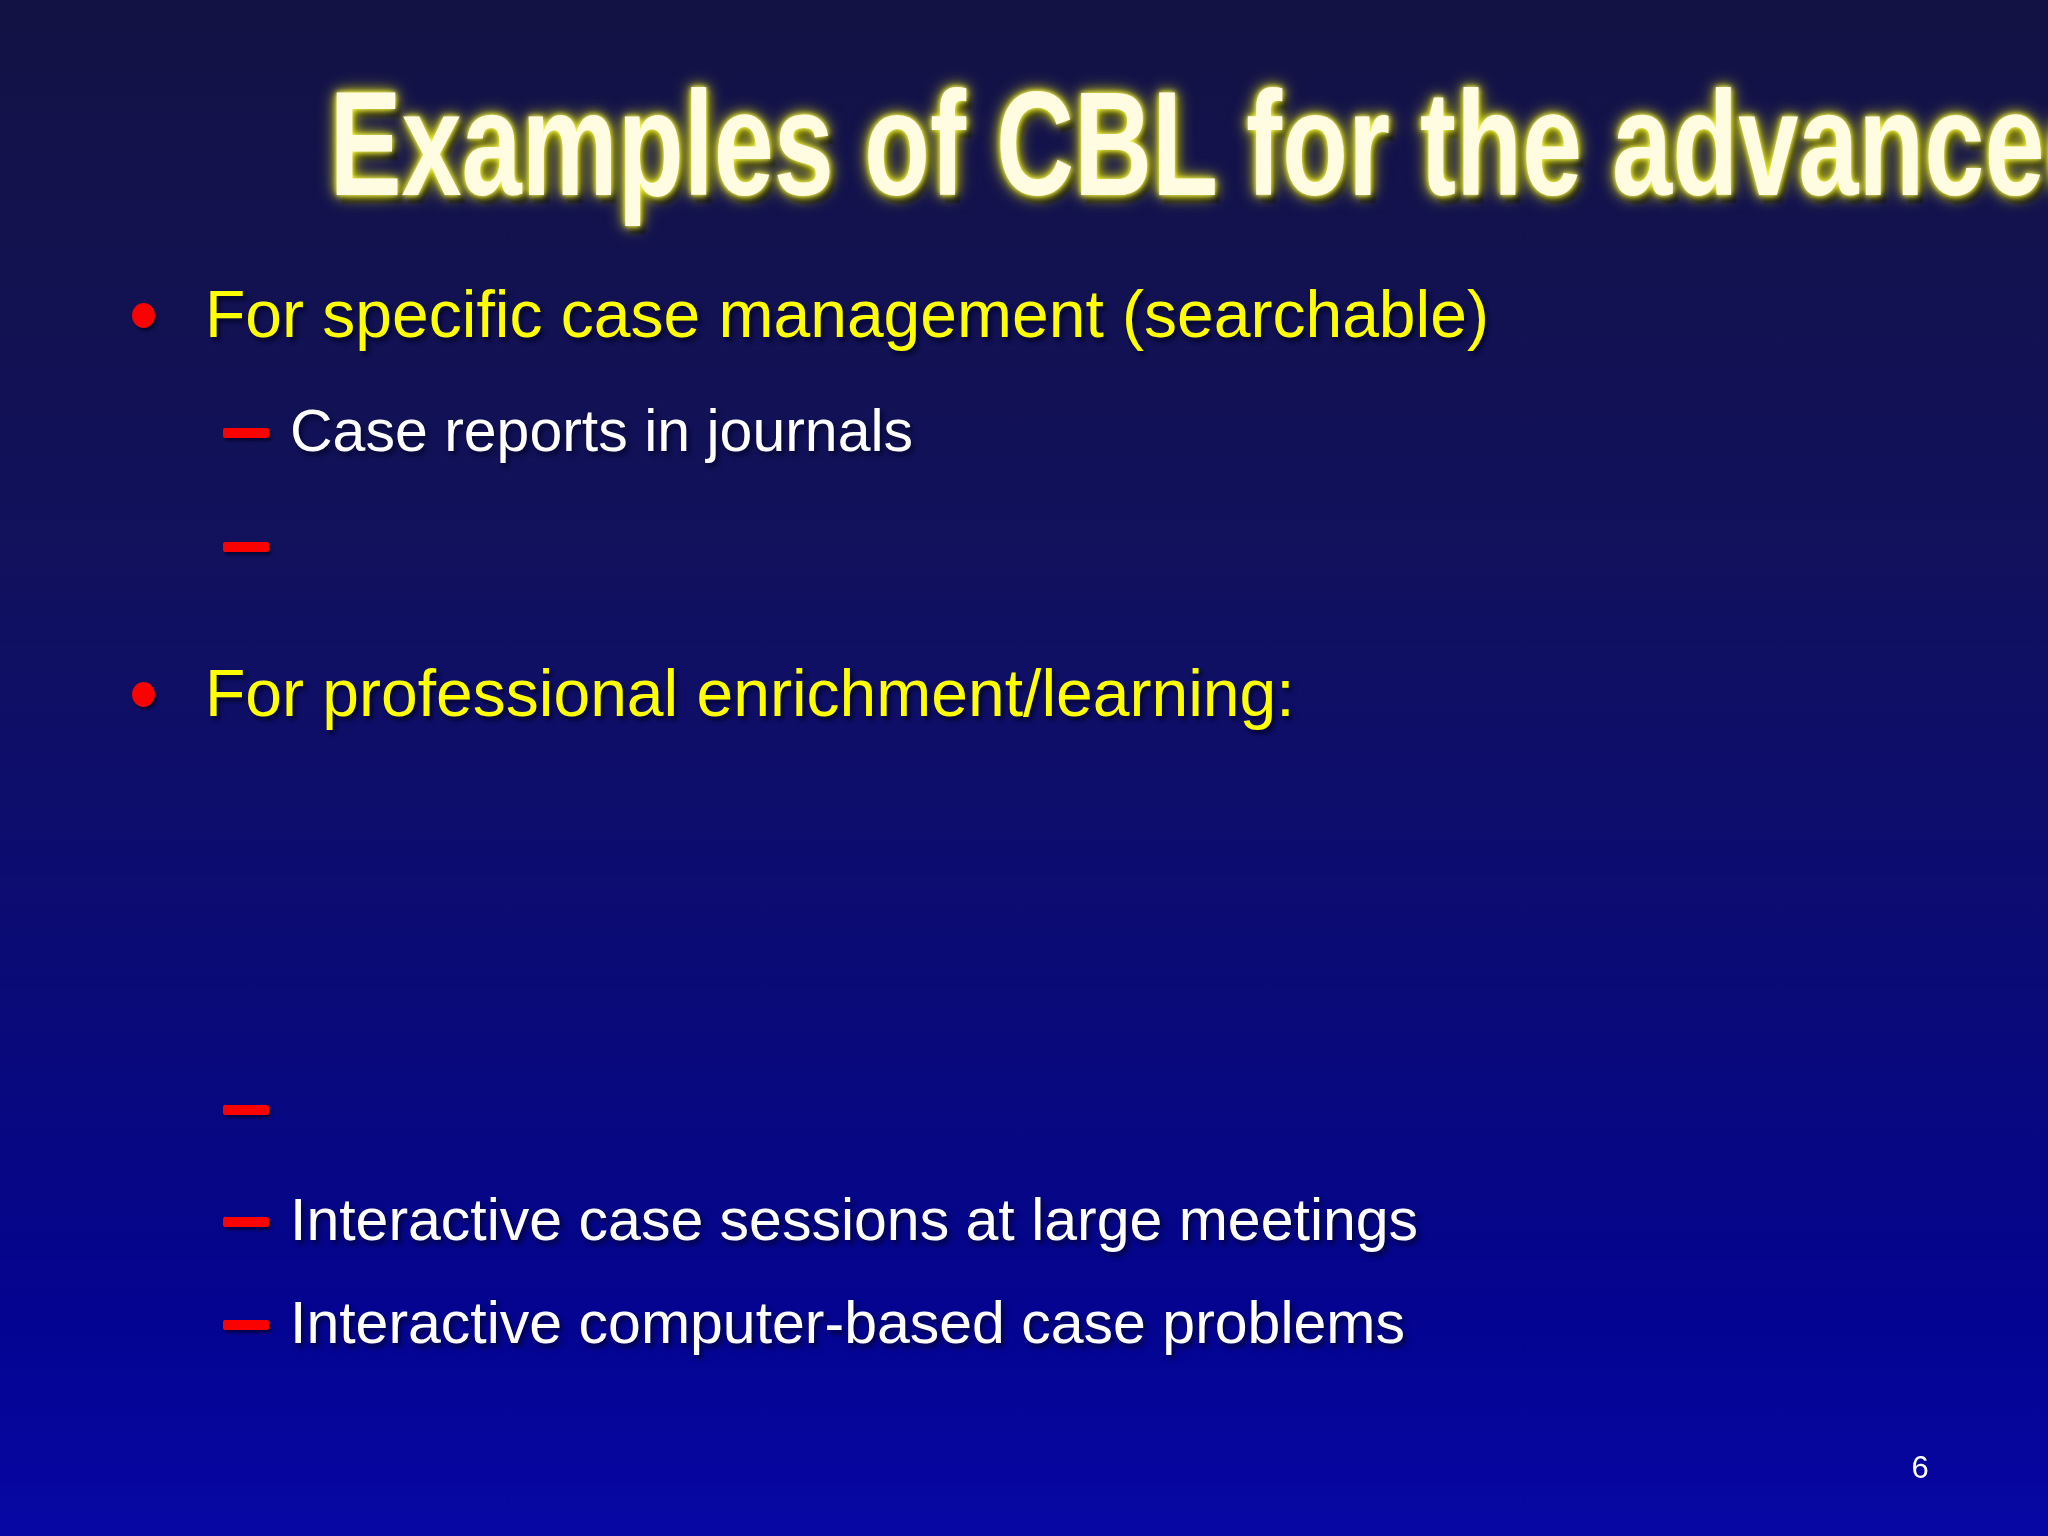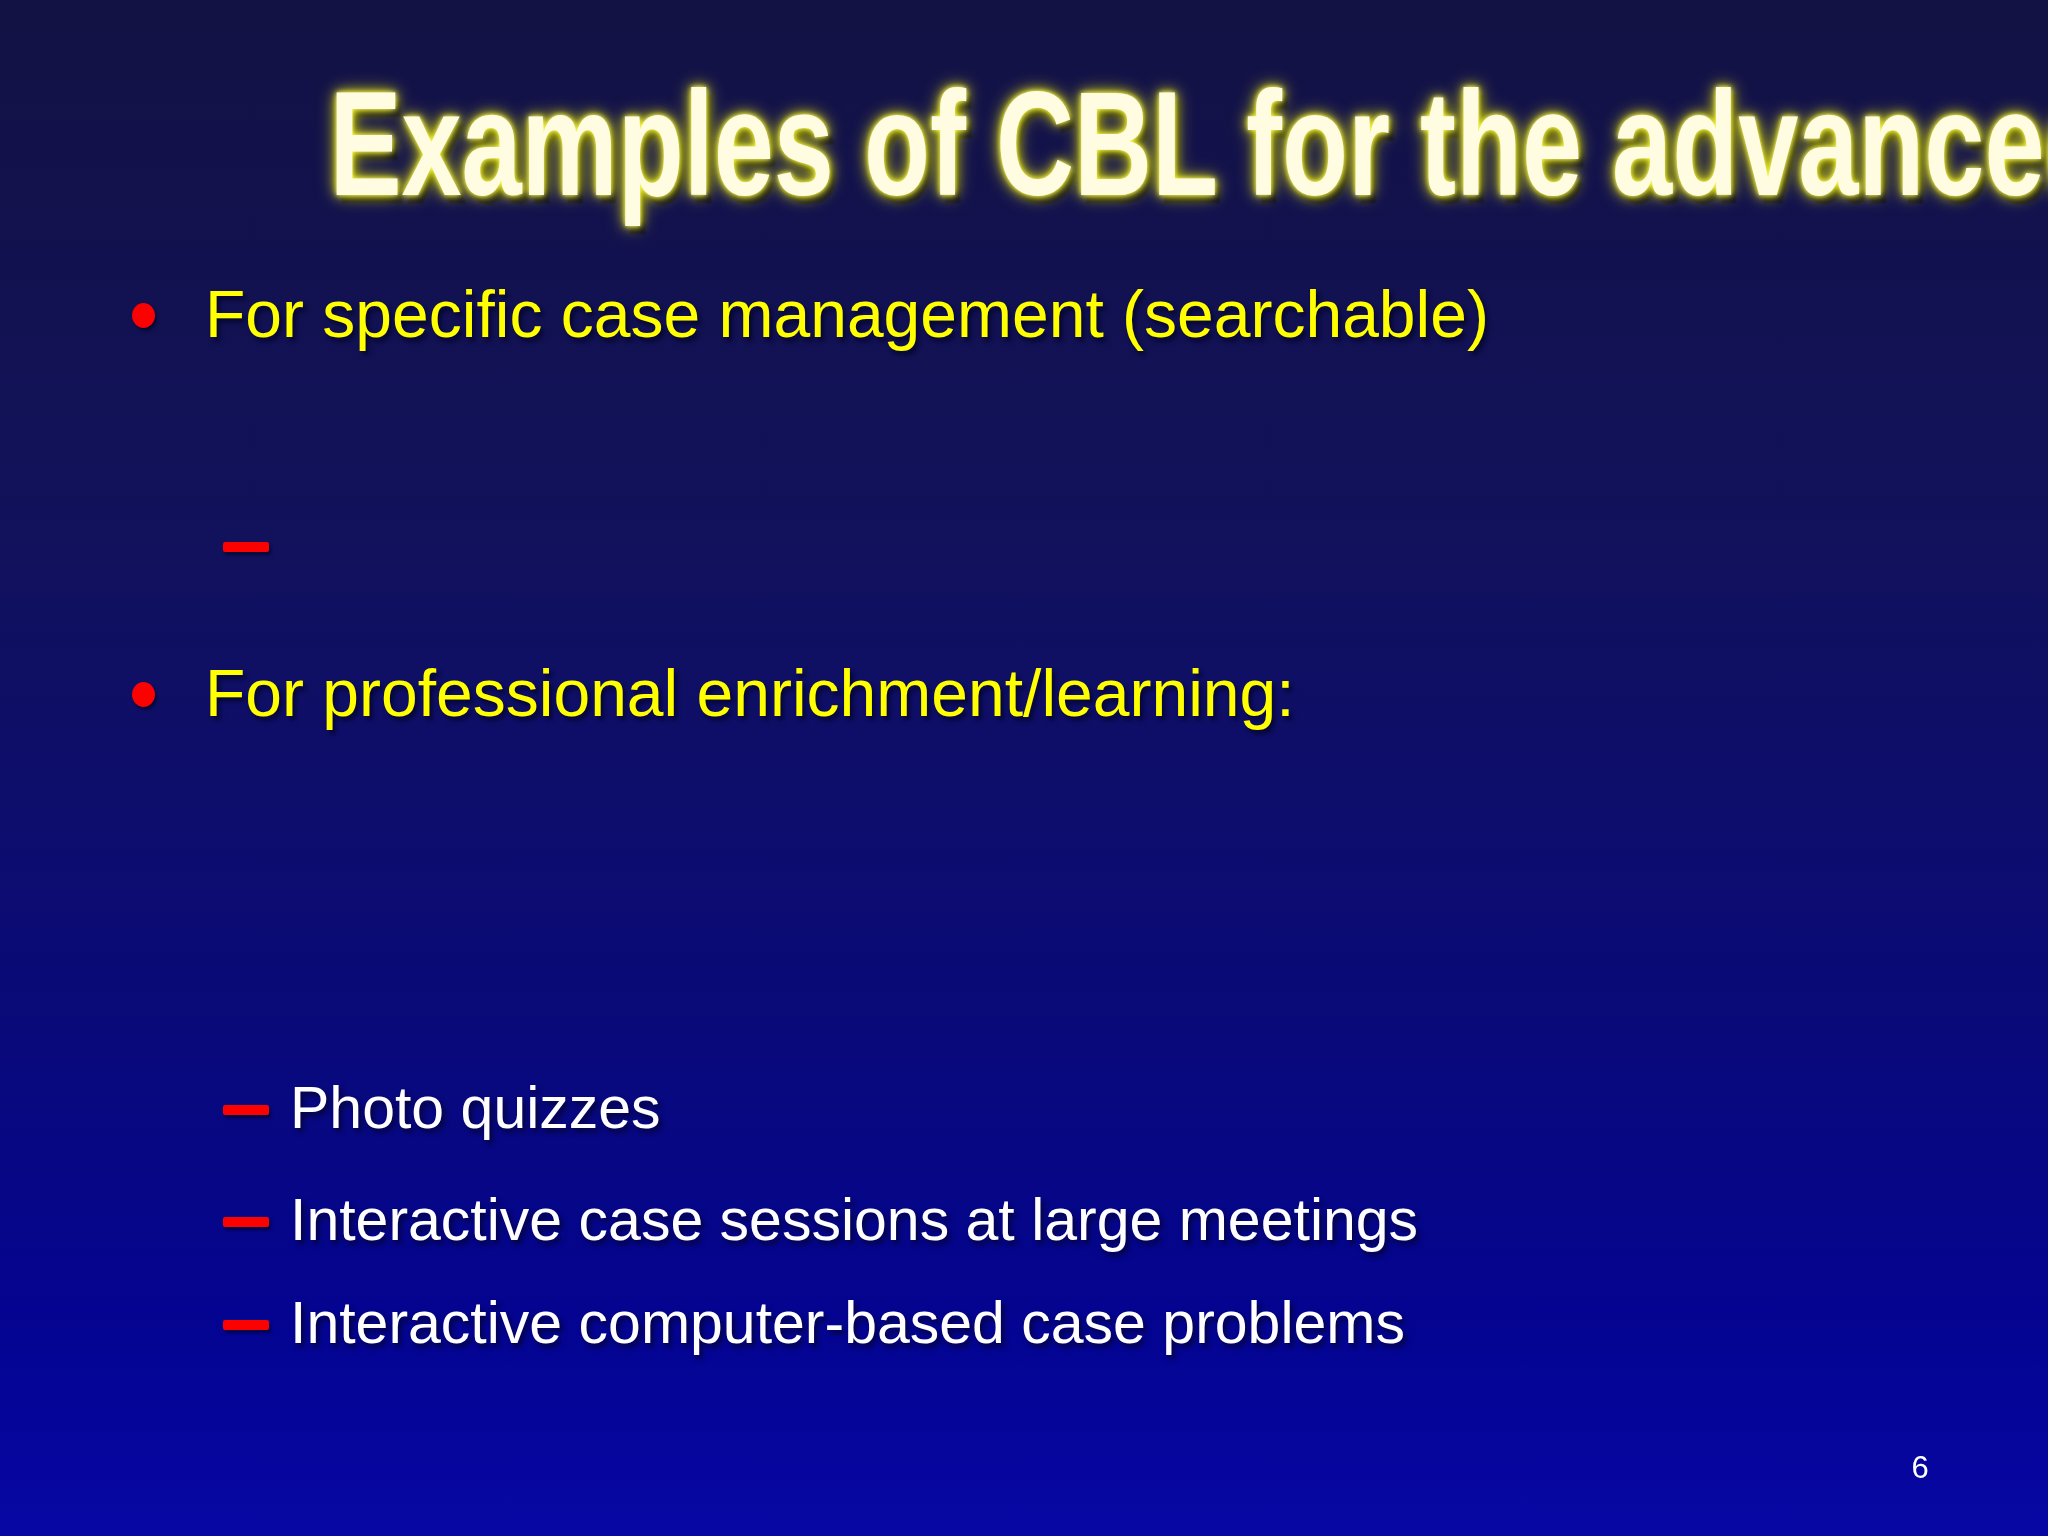--- a/index.html
+++ b/index.html
@@ -72,35 +72,38 @@
 
 <div class="slide">
 
   <h1 class="title"><span class="title-inner">Examples of CBL for the advanced</span></h1>
 
   <div class="row main" style="top:268px">
     <span class="dot"></span>
     <span class="btext">For specific case management (searchable)</span>
   </div>
 
+  <div class="row sub" style="top:381px">
+    <span class="dash"></span>
+    <span class="stext">Case reports in journals</span>
+  </div>
 
   <div class="row sub" style="top:495px">
     <span class="dash"></span>
   </div>
 
   <div class="row main" style="top:647px">
     <span class="dot"></span>
     <span class="btext">For professional enrichment/learning:</span>
   </div>
 
 
 
   <div class="row sub" style="top:1058px">
     <span class="dash"></span>
-    <span class="stext">Photo quizzes</span>
   </div>
 
   <div class="row sub" style="top:1170px">
     <span class="dash"></span>
     <span class="stext">Interactive case sessions at large meetings</span>
   </div>
 
   <div class="row sub" style="top:1273px">
     <span class="dash"></span>
     <span class="stext">Interactive computer-based case problems</span>

